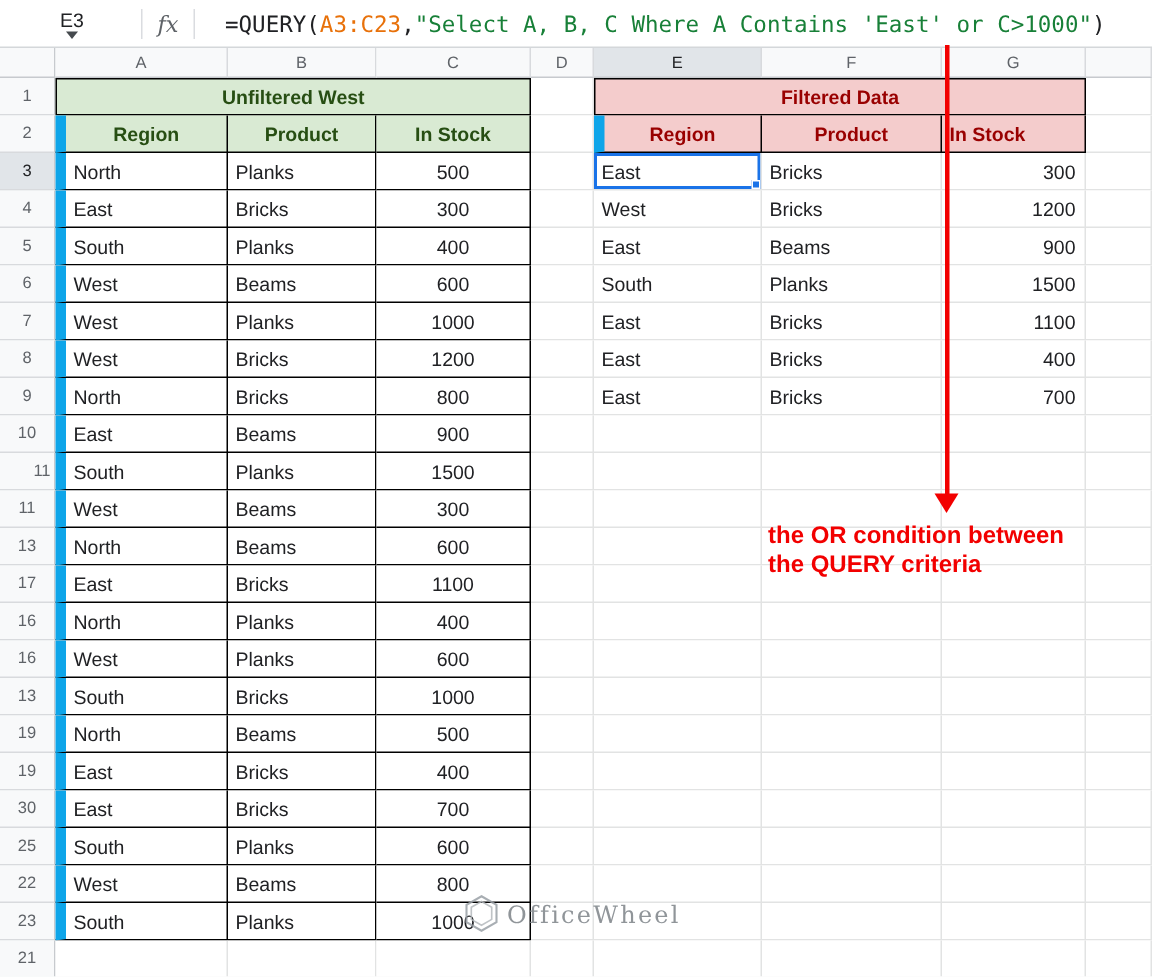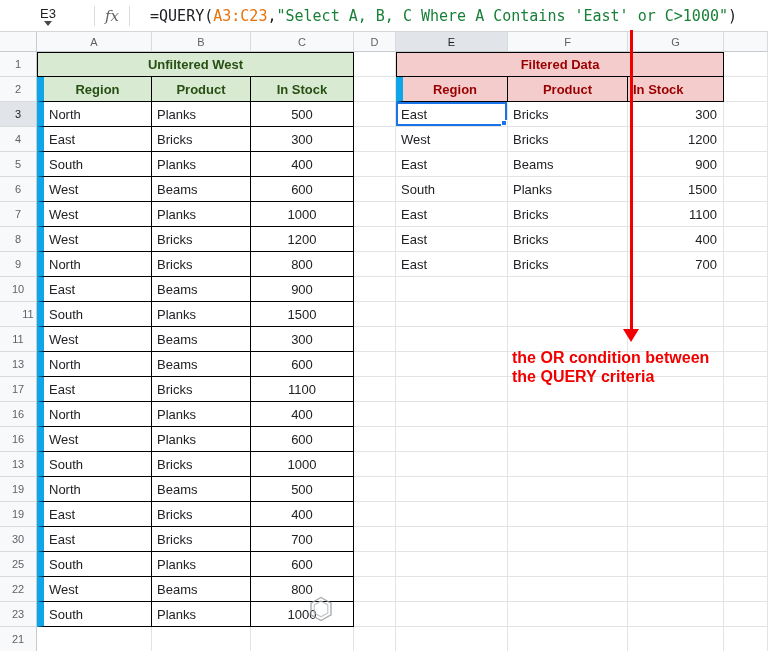--- a/index.html
+++ b/index.html
@@ -308,15 +308,16 @@
   <div class="annotation">
     <div>the OR condition between</div>
     <div>the QUERY criteria</div>
   </div>
 
   <div class="watermark">
     <svg width="26" height="26" viewBox="0 0 26 26">
       <polygon points="13,1.5 23,7.2 23,18.8 13,24.5 3,18.8 3,7.2" fill="none" stroke="#9aa0a6" stroke-width="1.4"></polygon>
       <polygon points="13,5 19.8,8.9 19.8,16.9 13,20.8 6.2,16.9 6.2,8.9" fill="none" stroke="#b4b9bd" stroke-width="1.1"></polygon>
     </svg>
+    <span class="wm-text">OfficeWheel</span>
   </div>
 
 </div>
 
 </body></html>

